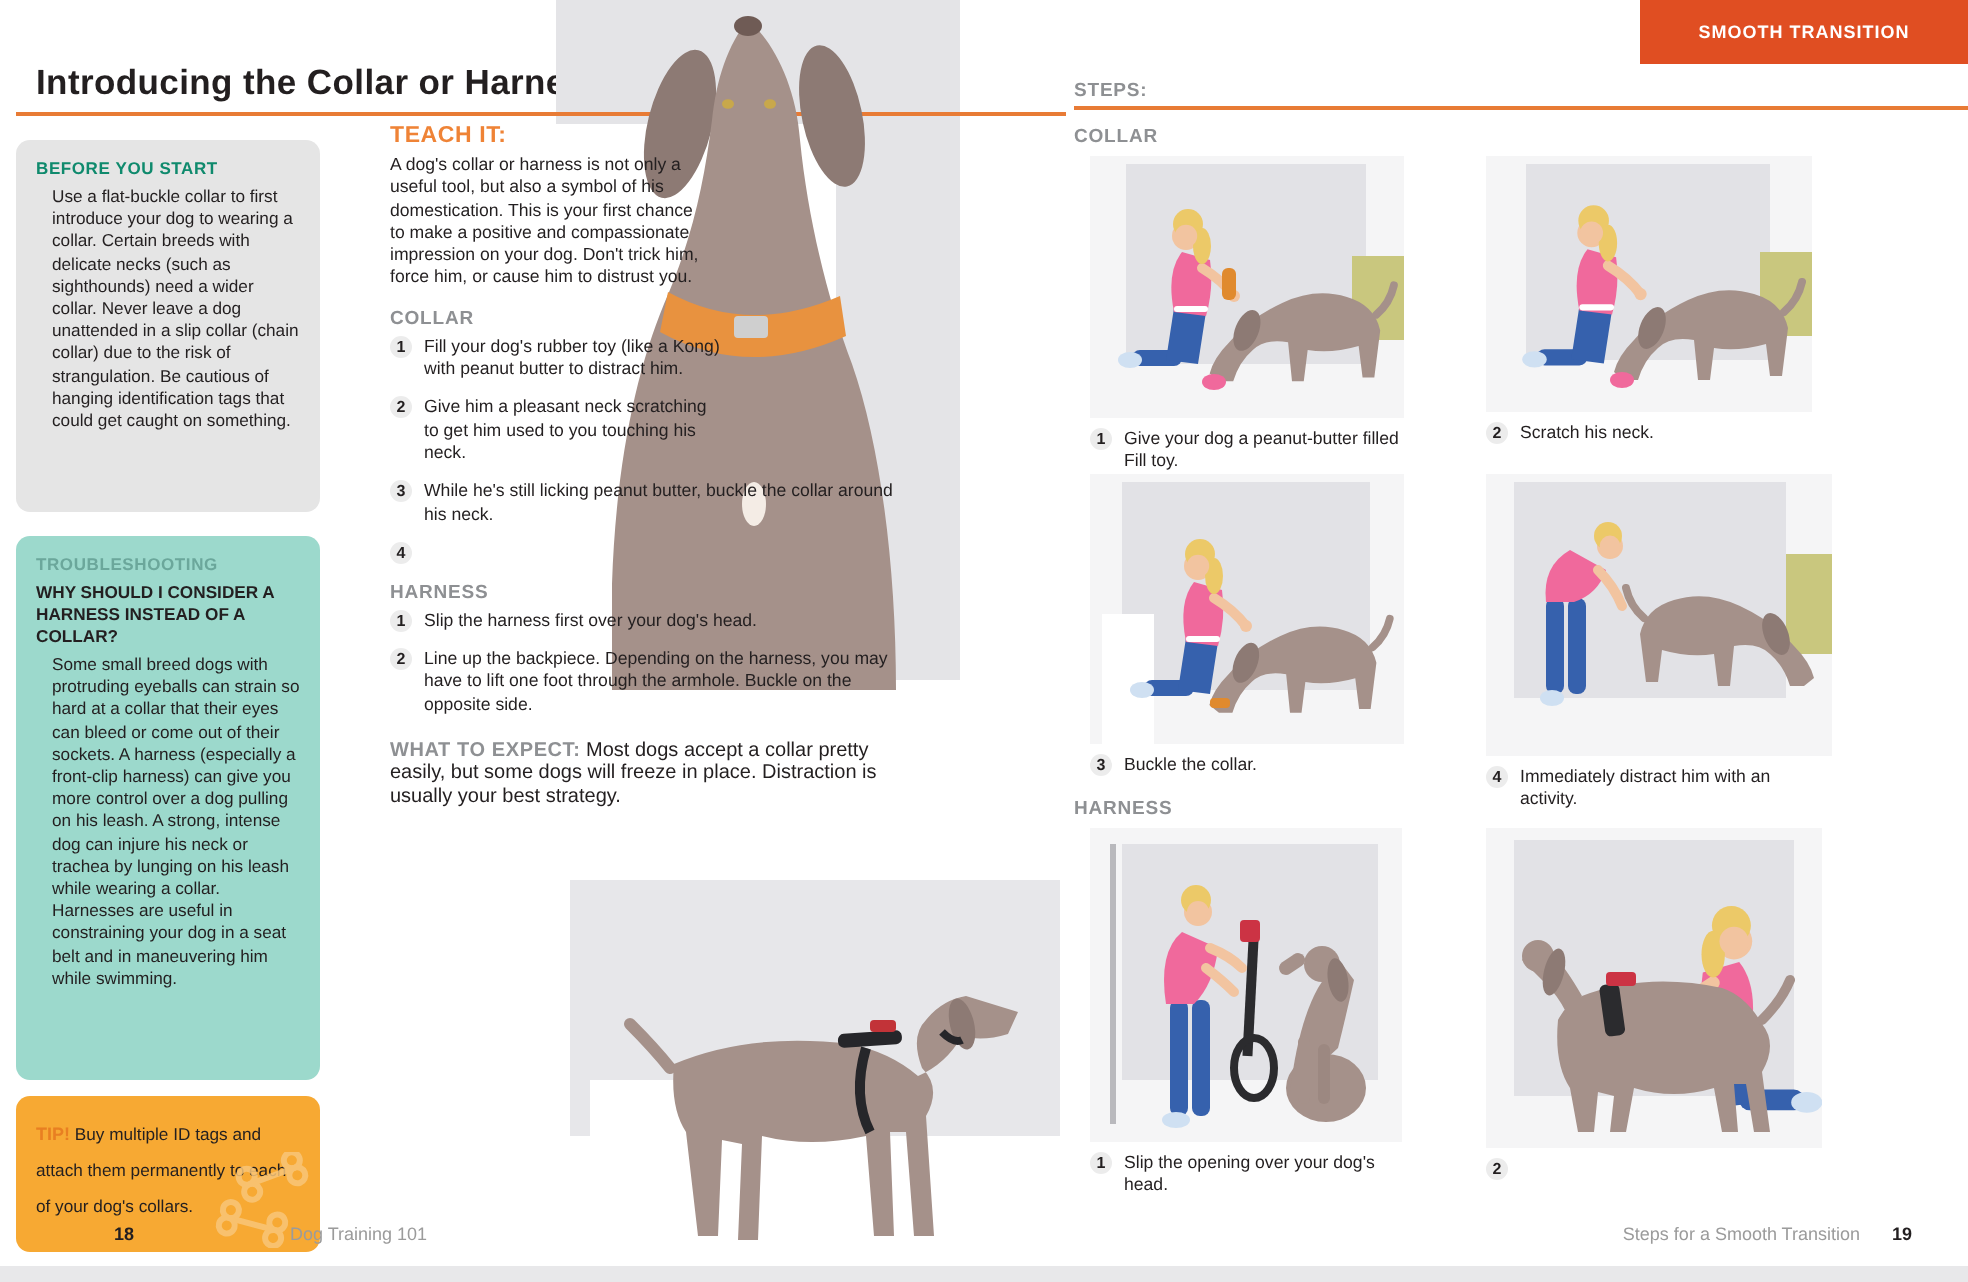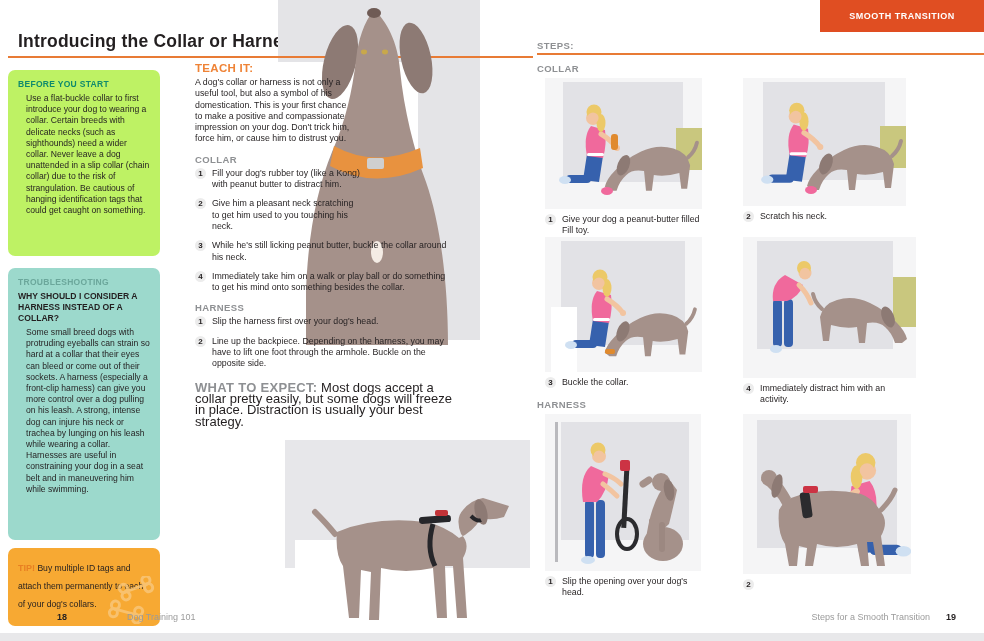--- a/index.html
+++ b/index.html
@@ -7,61 +7,61 @@
           font-family:"Liberation Sans",sans-serif;color:#231f20;}
   
   .abs{position:absolute;}
   .gray-head{font-weight:bold;color:#8e9093;font-size:9.5px;letter-spacing:.4px;}
   .orange-rule{height:2px;background:#e87b35;}
   
   #page-title{left:18px;top:31px;font-size:17.5px;font-weight:bold;letter-spacing:.2px;}
   #title-rule-a{left:8px;top:56px;width:260px;z-index:0;}
   #title-rule-b{left:480px;top:56px;width:53px;z-index:0;}
   .side-box{left:8px;width:152px;border-radius:7px;padding:9px 10px;box-sizing:border-box;z-index:2;}
-  #before-box{top:70px;height:186px;background:#bef264;}
+  #before-box{top:70px;height:186px;background:#e5e5e5;}
   #before-box .box-head{color:#0f8a6d;font-weight:bold;font-size:8.5px;letter-spacing:.3px;margin-bottom:4px;}
   .box-body{font-size:8.6px;line-height:11.2px;font-weight:500;}
   #trouble-box{top:268px;height:272px;background:#9cd9cc;}
   #trouble-box .box-head{color:#6ba79b;font-weight:bold;font-size:8.5px;letter-spacing:.3px;margin-bottom:4px;}
   #trouble-box .question{font-size:8.6px;line-height:11px;font-weight:bold;margin-bottom:3px;}
   #trouble-box .box-body{padding-left:8px;}
   #tip-box{top:548px;height:78px;background:#f7a933;overflow:hidden;}
   #tip-box .tip-label{color:#e87f22;font-weight:bold;font-size:9px;}
   #tip-box .box-body{display:inline;}
   #tip-bones{position:absolute;right:2px;bottom:2px;}
   
   #mid-col{left:195px;top:62px;width:300px;z-index:3;}
   #teach-head{color:#ef8336;font-weight:bold;font-size:11.5px;letter-spacing:.3px;}
   #teach-body{width:160px;font-size:8.8px;line-height:11.3px;margin-top:3px;}
   .list-head{margin-top:9px;margin-bottom:3px;}
   .step{display:flex;gap:6px;margin-bottom:8px;font-size:8.8px;line-height:11.3px;}
   .step .num{flex:0 0 11px;height:11px;border-radius:50%;background:#ececec;font-weight:bold;
              font-size:8px;text-align:center;line-height:11px;}
   .w-narrow{width:148px;} .w-wide{width:242px;}
-  #wte{width:258px;font-size:13px;line-height:11.3px;margin-top:12px;}
+  #wte{width:258px;font-size:10px;line-height:11.3px;margin-top:12px;}
   #wte .wte-label{font-weight:bold;color:#8e9093;letter-spacing:.3px;}
   
   .photo{display:block;}
   .photo-block{position:absolute;z-index:2;}
   .caption{display:flex;gap:6px;margin-top:5px;font-size:8.8px;line-height:11px;}
   .caption .num{flex:0 0 11px;height:11px;border-radius:50%;background:#ececec;font-weight:bold;
                 font-size:8px;text-align:center;line-height:11px;}
   #big-photo{left:268px;top:0px;z-index:1;}
   #stand-photo{left:285px;top:440px;z-index:1;}
   
   #banner{left:820px;top:0px;width:164px;height:32px;background:#e04e22;color:#ffffff;
           display:flex;align-items:center;justify-content:center;font-size:9px;font-weight:bold;
           letter-spacing:.5px;z-index:2;}
   #steps-head{left:537px;top:40px;}
   #steps-rule{left:537px;top:53px;width:447px;}
   #collar-head-r{left:537px;top:63px;}
   #harness-head-r{left:537px;top:399px;}
   
   .footer{z-index:2;font-size:9px;}
-  #footer-left{left:57px;top:612px;display:flex;gap:60px;}
+  #footer-left{left:57px;top:612px;display:flex;gap:78px;}
   #footer-left .pg{font-weight:bold;}
   #footer-left .bk{color:#9b9b9b;}
   #footer-right{left:700px;top:612px;width:256px;display:flex;justify-content:flex-end;gap:16px;}
   #footer-right .lbl{color:#9b9b9b;}
   #footer-right .pg{font-weight:bold;}
   #bottom-strip{left:0;top:633px;width:984px;height:8px;background:#e8e8ea;z-index:4;}
 </style>
 </head>
 <body>
 
@@ -139,21 +139,20 @@
     <div class="step">
       <span class="num">2</span>
       <span class="w-narrow">Give him a pleasant neck scratching to get him used to you touching his neck.</span>
     </div>
     <div class="step">
       <span class="num">3</span>
       <span class="w-wide">While he's still licking peanut butter, buckle the collar around his neck.</span>
     </div>
     <div class="step">
       <span class="num">4</span>
-      <span class="w-wide">Immediately take him on a walk or play ball or do something to get his mind onto something besides the collar.</span>
     </div>
 
     <div class="gray-head list-head">HARNESS</div>
     <div class="step">
       <span class="num">1</span>
       <span class="w-wide">Slip the harness first over your dog's head.</span>
     </div>
     <div class="step">
       <span class="num">2</span>
       <span class="w-wide">Line up the backpiece. Depending on the harness, you may have to lift one foot through the armhole. Buckle on the opposite side.</span>

